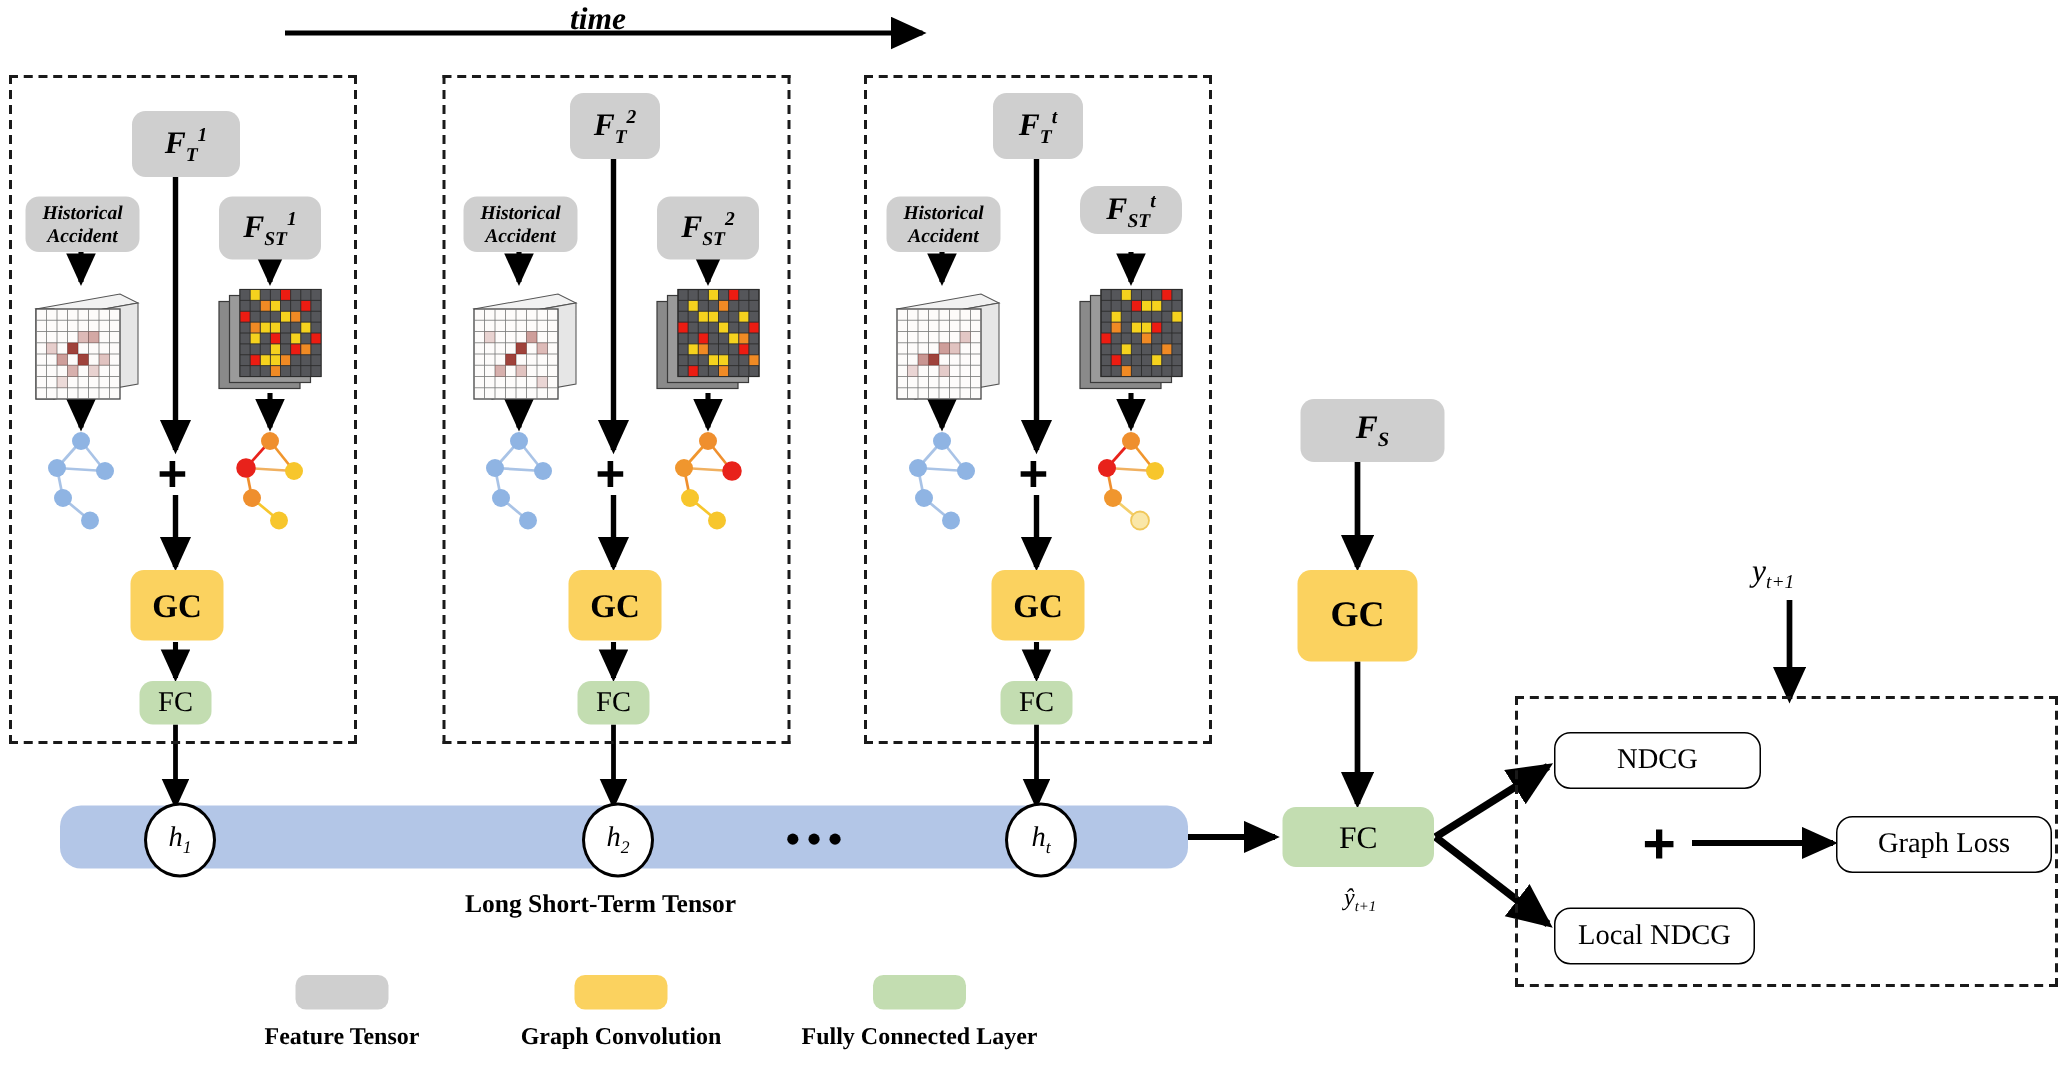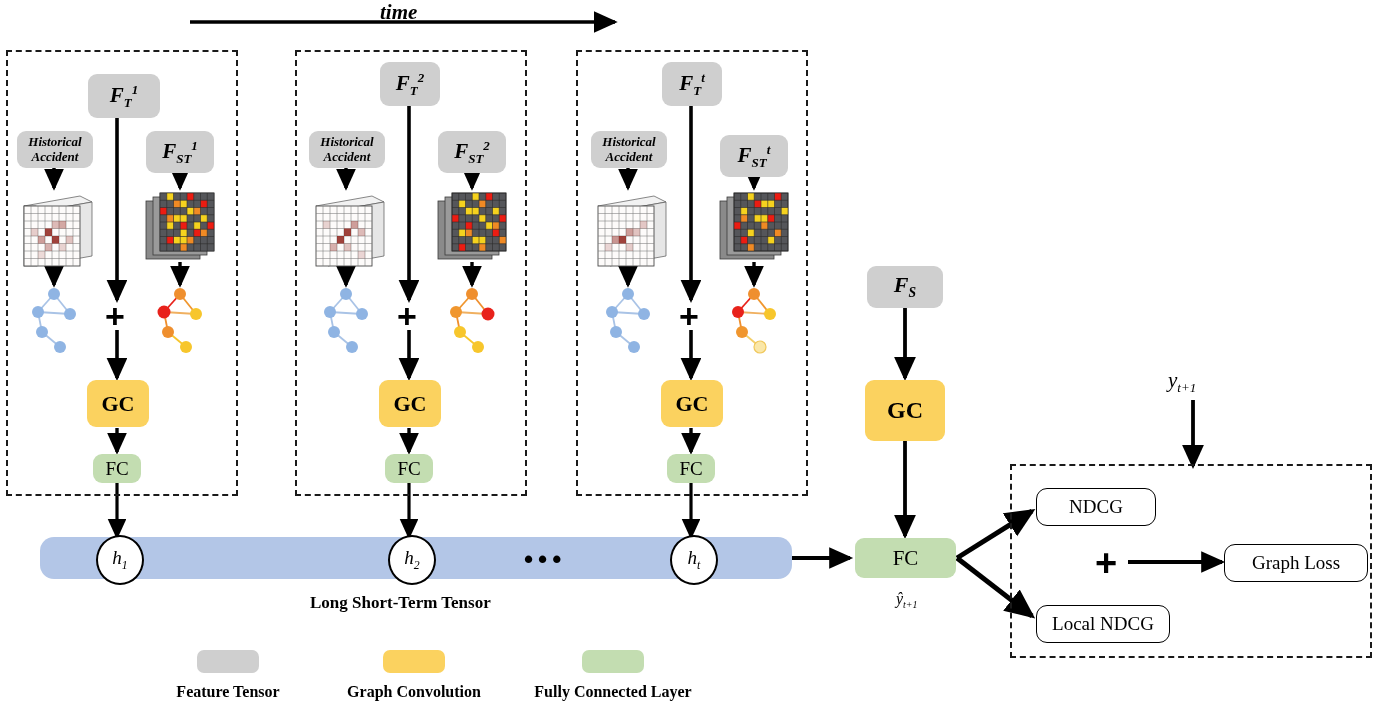--- a/index.html
+++ b/index.html
@@ -556,21 +556,21 @@
     <span class="mathlbl" style="font-size:21px;">
       <span>F</span><span class="sub">T</span><span class="sup">t</span>
     </span>
   </div>
   <div class="node-box gray" style="left:591px;top:131px;width:76px;height:37px;">
     <span class="hist">
       <span>Historical</span><br>
       <span>Accident</span>
     </span>
   </div>
-  <div class="node-box gray" style="left:720px;top:135px;width:68px;height:42px;">
+  <div class="node-box gray" style="left:720px;top:124px;width:68px;height:32px;border-radius:12px;">
     <span class="mathlbl" style="font-size:21px;">
       <span>F</span><span class="sub">ST</span><span class="sup">t</span>
     </span>
   </div>
   <div class="plus" style="left:679px;top:299px;font-size:34px;">+</div>
   <div class="node-box yellow" style="left:661px;top:380px;width:62px;height:47px;">
     <span class="plainlbl">GC</span>
   </div>
   <div class="node-box green" style="left:667px;top:454px;width:48px;height:29px;">
     <span class="fclbl">FC</span>
@@ -585,21 +585,21 @@
     <span><span>h</span><span class="sub" style="font-style:italic;font-weight:400;">2</span></span>
   </div>
   <div class="hnode" style="left:670px;top:535px;width:44px;height:46px;">
     <span><span>h</span><span class="sub" style="font-style:italic;font-weight:400;">t</span></span>
   </div>
 
   <div class="dots" style="left:524px;top:546px;">•••</div>
 
   <div class="caption" style="left:310px;top:593px;font-size:17px;">Long Short-Term Tensor</div>
 
-  <div class="node-box gray" style="left:867px;top:266px;width:76px;height:42px;">
+  <div class="node-box gray" style="left:867px;top:266px;width:96px;height:42px;">
     <span class="mathlbl" style="font-size:22px;">
       <span>F</span><span class="sub">S</span>
     </span>
   </div>
   <div class="node-box yellow" style="left:865px;top:380px;width:80px;height:61px;">
     <span class="plainlbl" style="font-size:24px;">GC</span>
   </div>
 
   <div class="node-box green" style="left:855px;top:538px;width:101px;height:40px;">
     <span class="fclbl" style="font-size:21px;">FC</span>
@@ -607,21 +607,21 @@
   <div class="abs" style="left:896px;top:590px;font-family:'Liberation Serif',serif;font-size:16px;font-style:italic;">
     <span>ŷ</span><span class="sub" style="font-weight:400;">t+1</span>
   </div>
 
   <div class="abs" style="left:1168px;top:368px;font-family:Liberation Serif, serif;font-size:21px;font-style:italic;">
     <span>y</span><span class="sub" style="font-weight:400;">t+1</span>
   </div>
 
   <div class="dashed-panel abs" style="left:1010px;top:464px;width:362px;height:194px;"></div>
 
-  <div class="loss-box" style="left:1036px;top:488px;width:120px;height:38px;">
+  <div class="loss-box" style="left:1036px;top:488px;width:138px;height:38px;">
     <span>NDCG</span>
   </div>
   <div class="loss-box" style="left:1036px;top:605px;width:134px;height:38px;">
     <span>Local NDCG</span>
   </div>
   <div class="plus" style="left:1095px;top:544px;font-size:38px;">+</div>
   <div class="loss-box" style="left:1224px;top:544px;width:144px;height:38px;">
     <span>Graph Loss</span>
   </div>
 

